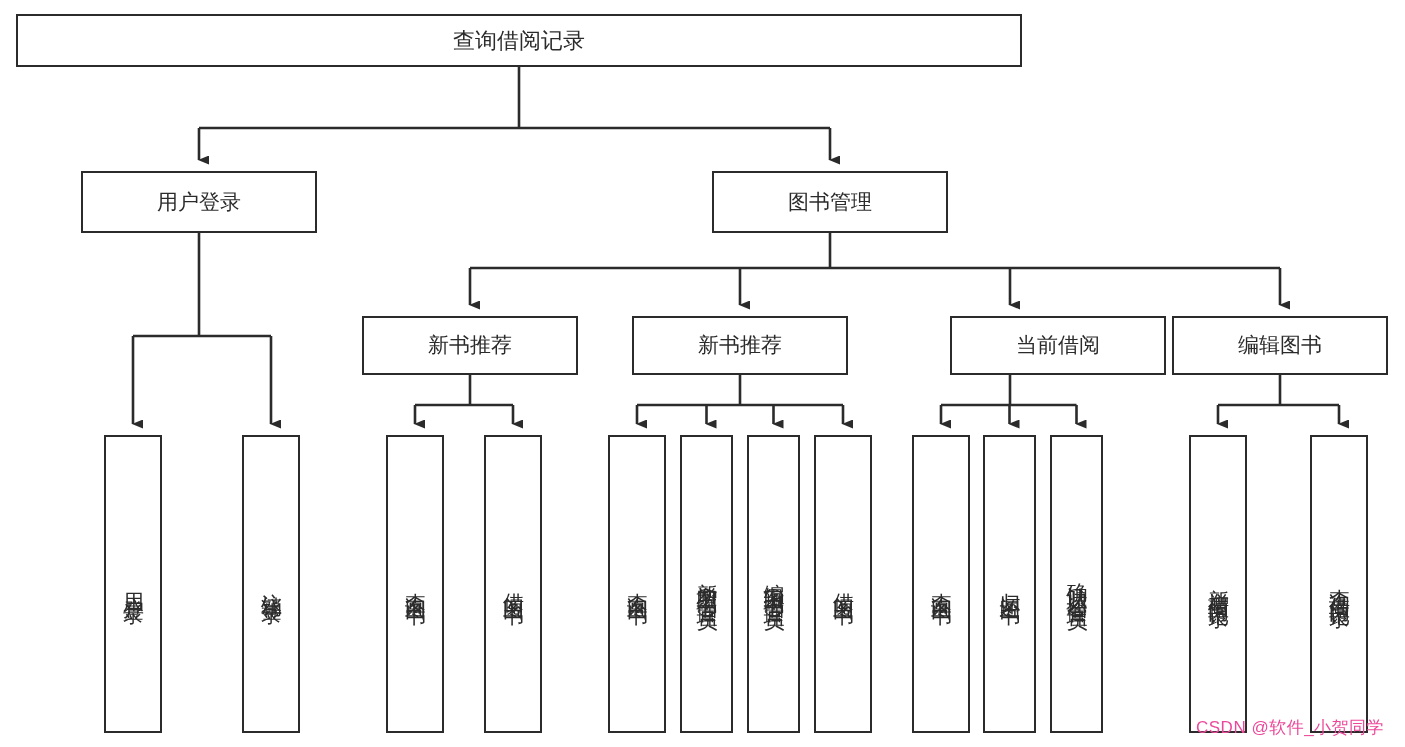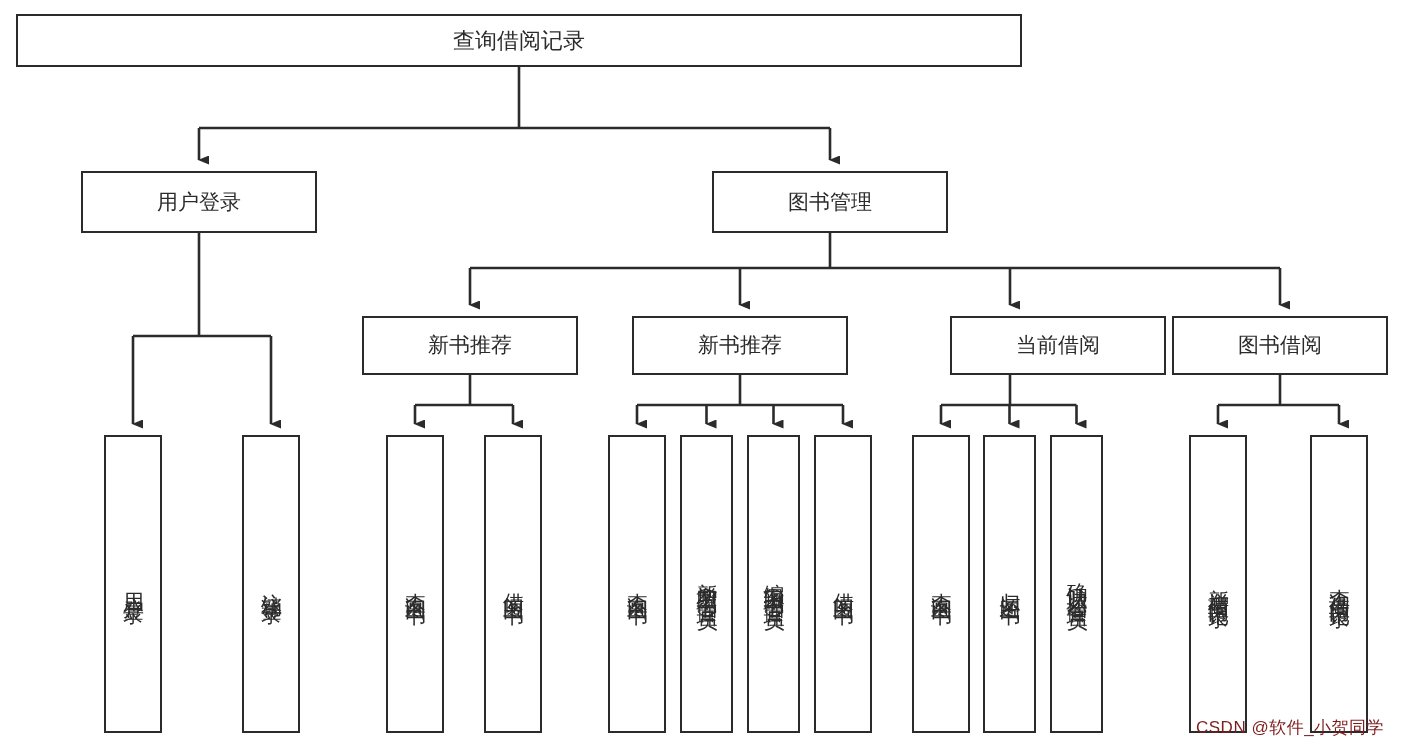--- a/index.html
+++ b/index.html
@@ -111,21 +111,21 @@
       </g>
   </svg>
 
   <div id="nodes">
       <div class="node root" style="left: 16px; top: 14px; width: 1006px; height: 53px;">查询借阅记录</div>
       <div class="node h" style="left: 81px; top: 171px; width: 236px; height: 62px;">用户登录</div>
       <div class="node h" style="left: 712px; top: 171px; width: 236px; height: 62px;">图书管理</div>
       <div class="node h" style="left: 362px; top: 316px; width: 216px; height: 59px;">新书推荐</div>
       <div class="node h" style="left: 632px; top: 316px; width: 216px; height: 59px;">新书推荐</div>
       <div class="node h" style="left: 950px; top: 316px; width: 216px; height: 59px;">当前借阅</div>
-      <div class="node h" style="left: 1172px; top: 316px; width: 216px; height: 59px;">图书借阅</div>
+      <div class="node h" style="left: 1172px; top: 316px; width: 216px; height: 59px;">编辑图书</div>
       <div class="node v" style="left: 104px; top: 435px; width: 58px; height: 298px;">
         <span class="vtext">用户登录</span>
       </div>
       <div class="node v" style="left: 242px; top: 435px; width: 58px; height: 298px;">
         <span class="vtext">注销登录</span>
       </div>
       <div class="node v" style="left: 386px; top: 435px; width: 58px; height: 298px;">
         <span class="vtext">查询图书</span>
       </div>
       <div class="node v" style="left: 484px; top: 435px; width: 58px; height: 298px;">
@@ -153,15 +153,15 @@
         <span class="vtext">确认归还（管理员）</span>
       </div>
       <div class="node v" style="left: 1189px; top: 435px; width: 58px; height: 298px;">
         <span class="vtext">新增借阅记录</span>
       </div>
       <div class="node v" style="left: 1310px; top: 435px; width: 58px; height: 298px;">
         <span class="vtext">查询借阅记录</span>
       </div>
     </div>
 
-  <div class="watermark" style="left: 1196px; top: 716px; color: #7f1d1d;">CSDN @软件_小贺同学</div>
+  <div class="watermark" style="left: 1196px; top: 716px; color: #ec4899;">CSDN @软件_小贺同学</div>
 
 </div>
 
 </body></html>

